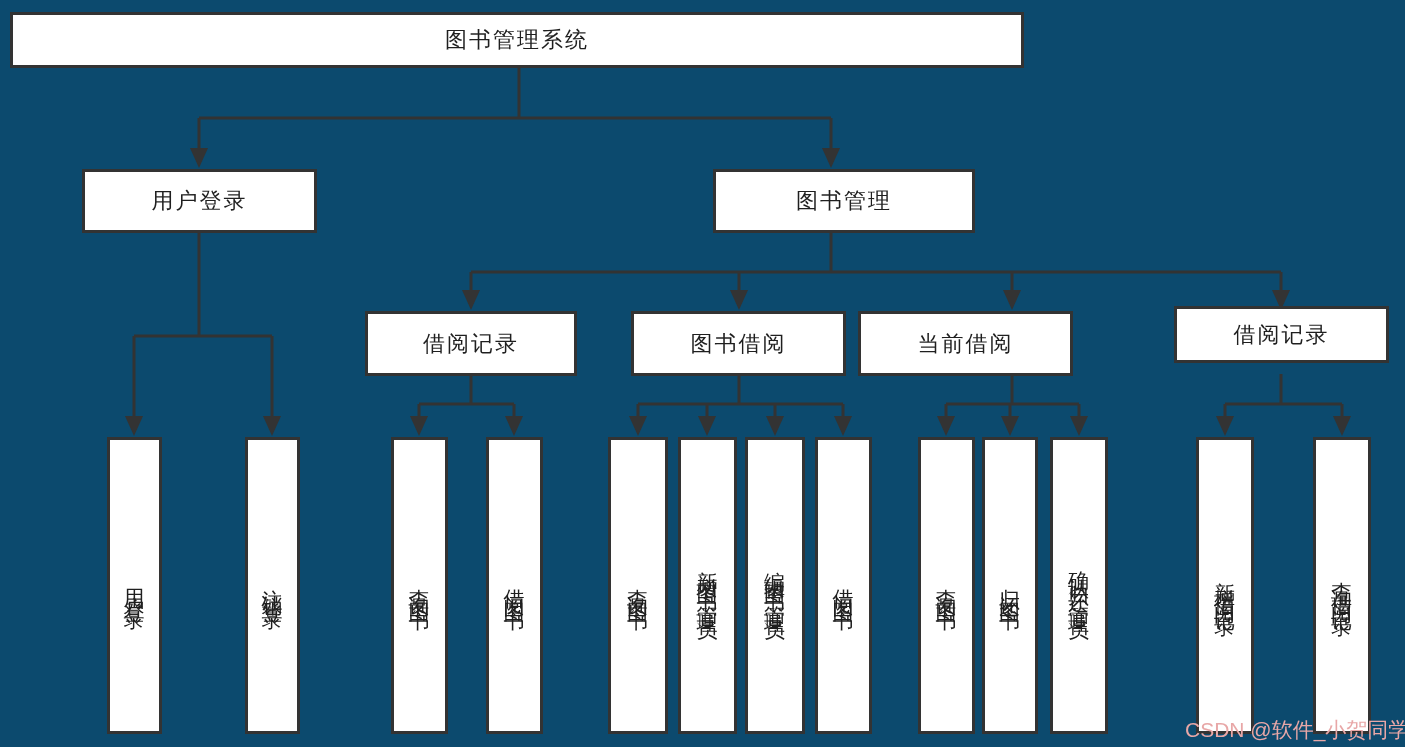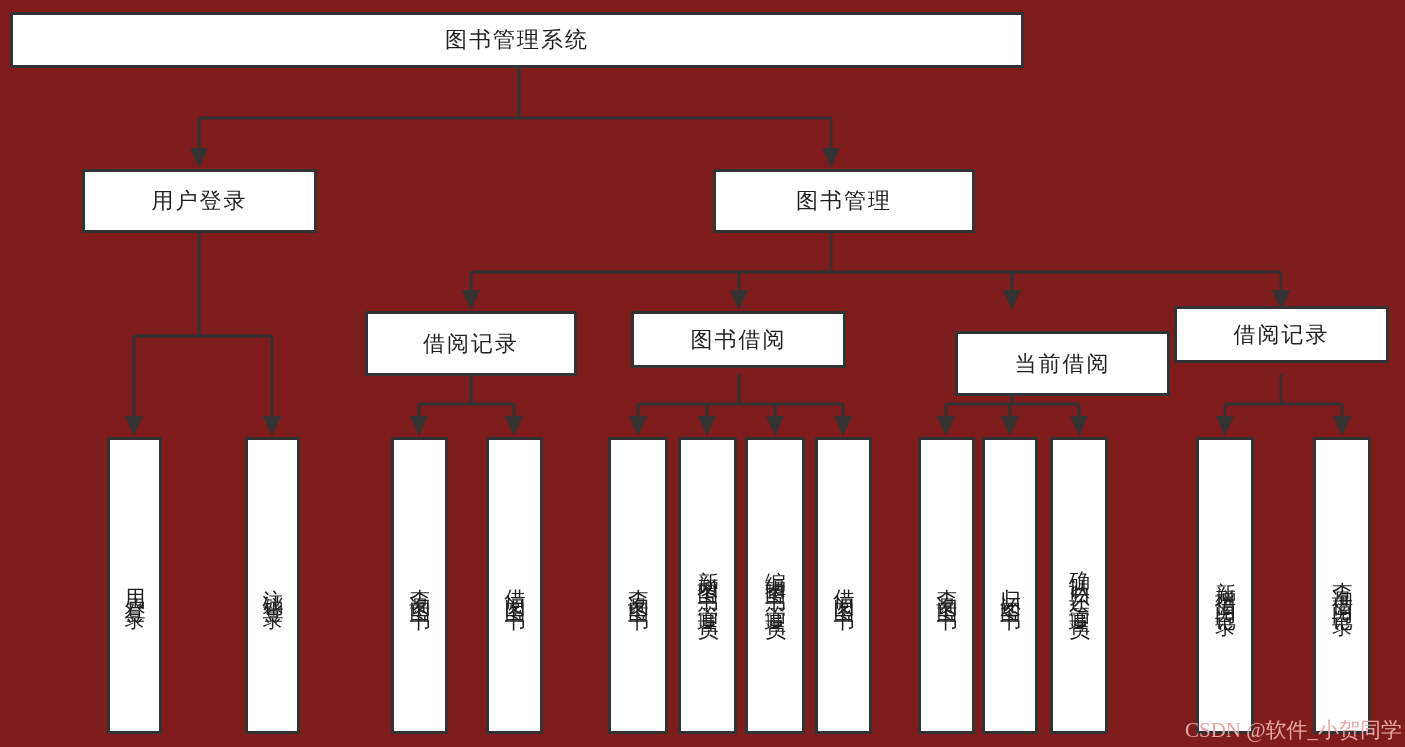--- a/index.html
+++ b/index.html
@@ -4,23 +4,23 @@
 <style>
   html, body {
     margin: 0;
     padding: 0;
     background: #ffffff;
   }
   #canvas {
     position: relative;
     width: 1405px;
     height: 747px;
-    background: #7f1d1d;
+    background: #0c4a6e;
     overflow: hidden;
-    font-family: Liberation Serif, serif;
+    font-family: Liberation Sans, sans-serif;
   }
   #connectors {
     position: absolute;
     left: 0; top: 0;
     z-index: 1;
   }
   .node {
     position: absolute;
     box-sizing: border-box;
     border: 3px solid #333333;
@@ -42,22 +42,22 @@
     font-size: 21px;
     letter-spacing: 7px;
     line-height: 1;
     white-space: nowrap;
   }
   
   #n-root          { left: 10px;   top: 12px;  width: 1014px; height: 56px; }
   #n-user-login    { left: 82px;   top: 169px; width: 235px;  height: 64px; }
   #n-book-mgmt     { left: 713px;  top: 169px; width: 262px;  height: 64px; }
   #n-new-books     { left: 365px;  top: 311px; width: 212px;  height: 65px; }
-  #n-book-borrow   { left: 631px;  top: 311px; width: 215px;  height: 57px; }
-  #n-cur-borrow    { left: 955px;  top: 311px; width: 215px;  height: 65px; margin-top: 20px; }
+  #n-book-borrow   { left: 631px;  top: 311px; width: 215px;  height: 65px; }
+  #n-cur-borrow    { left: 858px;  top: 311px; width: 215px;  height: 65px; }
   #n-borrow-rec    { left: 1174px; top: 306px; width: 215px;  height: 57px; }
   .leaf            { top: 437px; height: 297px; }
   #l-user-login    { left: 107px;  width: 55px; }
   #l-logout        { left: 245px;  width: 55px; }
   #l-nb-query      { left: 391px;  width: 57px; }
   #l-nb-borrow     { left: 486px;  width: 57px; }
   #l-bb-query      { left: 608px;  width: 60px; }
   #l-bb-add        { left: 678px;  width: 59px; }
   #l-bb-edit       { left: 745px;  width: 60px; }
   #l-bb-borrow     { left: 815px;  width: 57px; }

